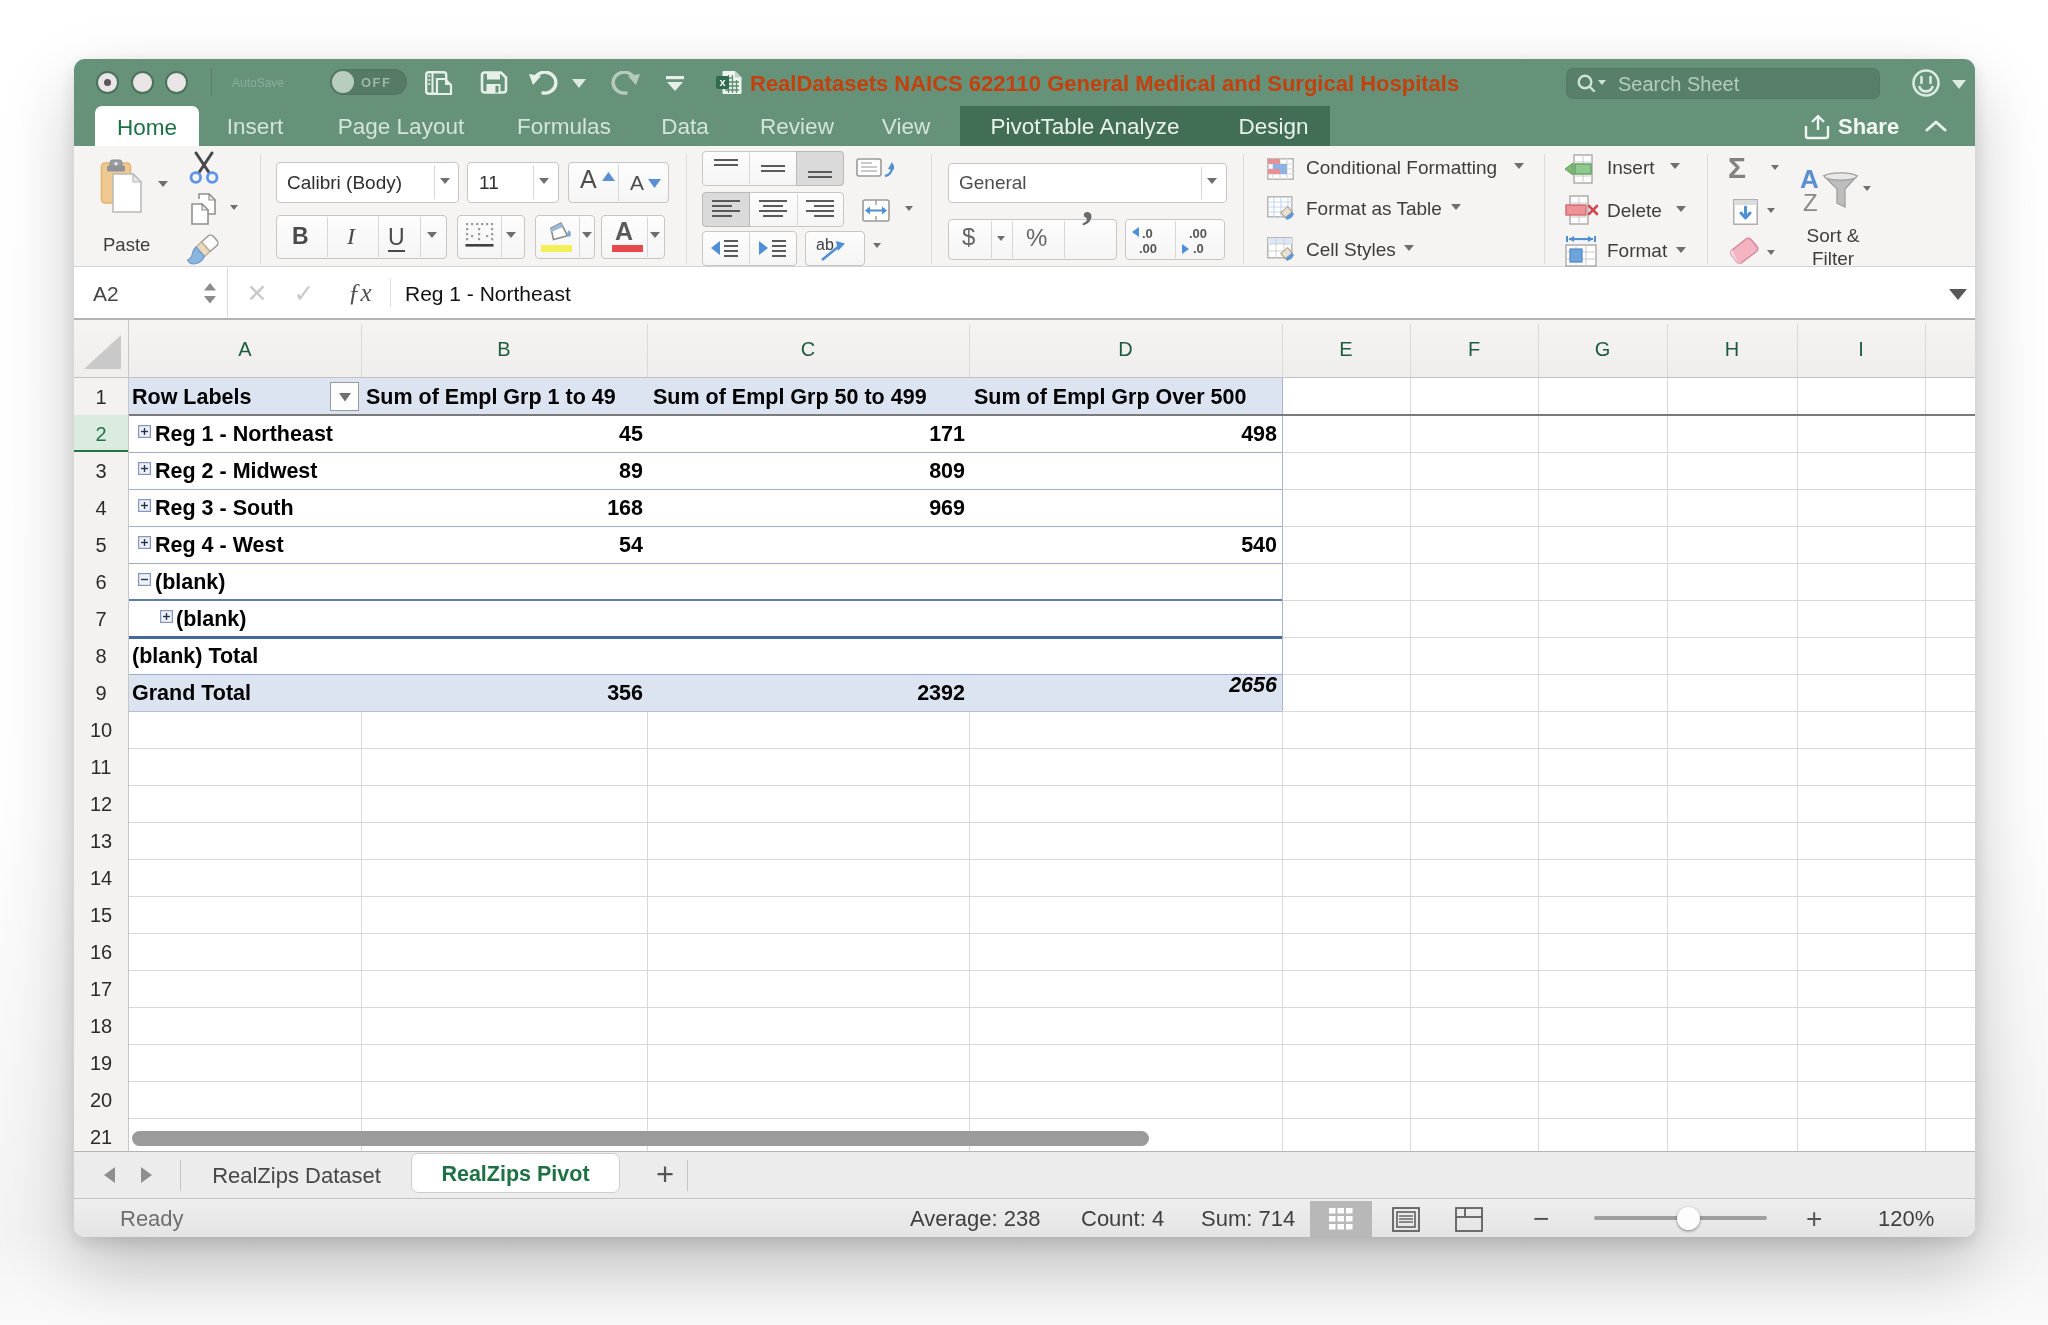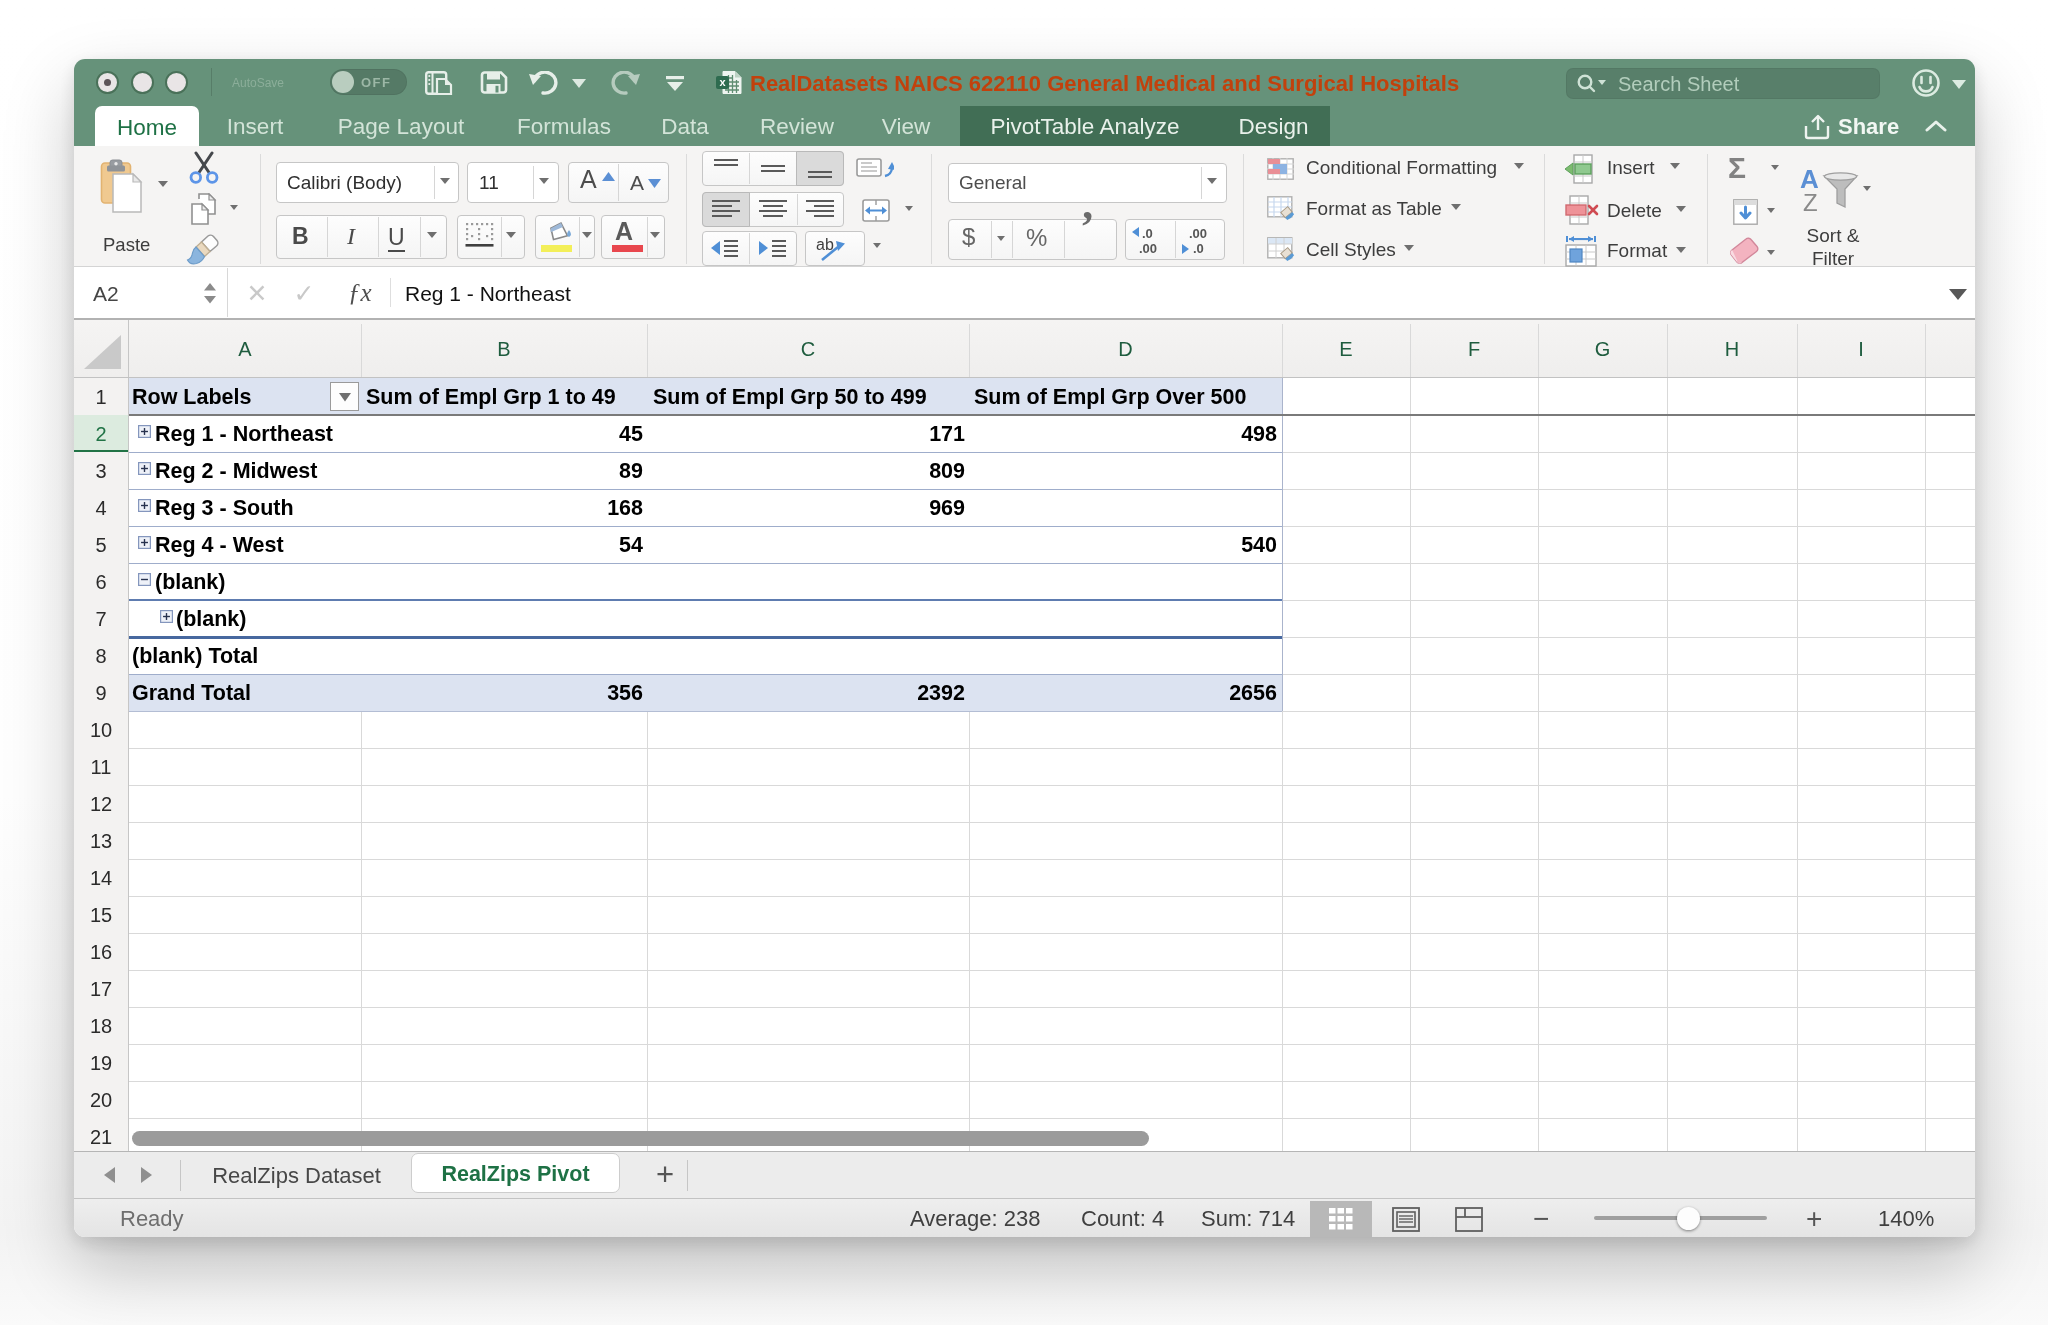--- a/index.html
+++ b/index.html
@@ -597,21 +597,21 @@
     <div class="numb" style="left:573px;top:37px;width:318px;">171</div>
     <div class="numb" style="left:895px;top:37px;width:308px;">498</div>
     <div class="numb" style="left:287px;top:74px;width:282px;">89</div>
     <div class="numb" style="left:573px;top:74px;width:318px;">809</div>
     <div class="numb" style="left:287px;top:111px;width:282px;">168</div>
     <div class="numb" style="left:573px;top:111px;width:318px;">969</div>
     <div class="numb" style="left:287px;top:148px;width:282px;">54</div>
     <div class="numb" style="left:895px;top:148px;width:308px;">540</div>
     <div class="numb" style="left:287px;top:296px;width:282px;">356</div>
     <div class="numb" style="left:573px;top:296px;width:318px;">2392</div>
-    <div class="numb" style="left:895px;top:296px;width:308px;">2656</div>
+    <div class="numb" style="left:895px;top:288px;width:308px;font-style:italic;">2656</div>
 
     <svg style="left:64px;top:47px;" width="13" height="13" viewBox="0 0 15 15">
         <rect x="0.7" y="0.7" width="13.6" height="13.6" fill="#eef1f8" stroke="#8496bd" stroke-width="1.4"></rect>
         <line x1="3.5" y1="7.5" x2="11.5" y2="7.5" stroke="#27324e" stroke-width="1.6"></line>
         <line x1="7.5" y1="3.5" x2="7.5" y2="11.5" stroke="#27324e" stroke-width="1.6"></line>
       </svg>
     <svg style="left:64px;top:84px;" width="13" height="13" viewBox="0 0 15 15">
         <rect x="0.7" y="0.7" width="13.6" height="13.6" fill="#eef1f8" stroke="#8496bd" stroke-width="1.4"></rect>
         <line x1="3.5" y1="7.5" x2="11.5" y2="7.5" stroke="#27324e" stroke-width="1.6"></line>
         <line x1="7.5" y1="3.5" x2="7.5" y2="11.5" stroke="#27324e" stroke-width="1.6"></line>
@@ -708,15 +708,15 @@
     </svg>
     <svg style="left:1381px;top:8px;" width="28" height="25" viewBox="0 0 28 25">
       <rect x="1" y="1" width="26" height="23" fill="none" stroke="#5f5f5f" stroke-width="1.8"></rect>
       <line x1="10" y1="1" x2="10" y2="10" stroke="#5f5f5f" stroke-width="1.8"></line>
       <line x1="1" y1="10" x2="27" y2="10" stroke="#5f5f5f" stroke-width="1.8"></line>
     </svg>
     <div class="stxt" style="left:1459px;font-size:28px;color:#555;">−</div>
     <div class="abs" style="left:1520px;top:17px;width:173px;height:4px;border-radius:2px;background:#9f9f9f;"></div>
     <div class="abs" style="left:1603px;top:8px;width:23px;height:23px;border-radius:50%;background:#fdfdfd;box-shadow:0 1px 3px rgba(0,0,0,0.45);"></div>
     <div class="stxt" style="left:1732px;font-size:28px;color:#555;">+</div>
-    <div class="stxt" style="left:1804px;">140%</div>
+    <div class="stxt" style="left:1804px;">120%</div>
   </div>
 </div>
 
 </body></html>

